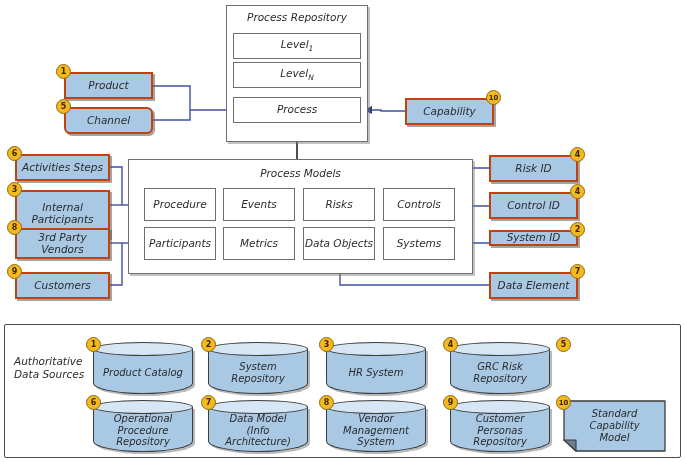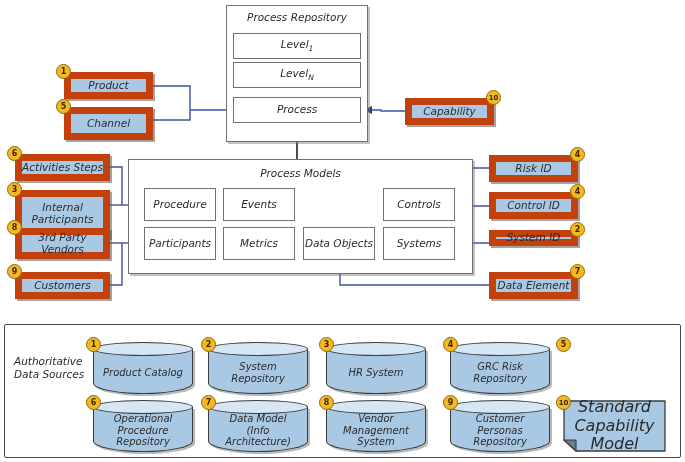--- a/index.html
+++ b/index.html
@@ -20,21 +20,21 @@
     position:absolute;
     box-sizing:border-box;
     display:flex;align-items:center;justify-content:center;
     text-align:center;
     font-style:italic;
     color:#2b2b2b;
     line-height:1.12;
   }
   .blue{
     background:#a8c8e4;
-    border:7px solid #c2410c;
+    border:2px solid #c2410c;
     box-shadow:2px 2px 0 rgba(90,90,90,.55);
     font-size:10.5px;
   }
   .white{
     background:#ffffff;
     border:1px solid #6f6f6f;
     font-size:10.5px;
   }
   .frame{
     position:absolute;
@@ -113,21 +113,21 @@
     text-align:center;
     font-style:italic;font-size:10px;color:#2b2b2b;
     line-height:1.18;
     z-index:3;
   }
   
   .note{position:absolute;width:100px;height:52px;}
   .note .lbl{
     position:absolute;left:0;right:0;top:0;bottom:0;
     display:flex;align-items:center;justify-content:center;
-    text-align:center;font-style:italic;font-size:16px;color:#2b2b2b;
+    text-align:center;font-style:italic;font-size:10px;color:#2b2b2b;
     line-height:1.18;z-index:3;
   }
   .sub{font-size:7.5px;vertical-align:sub;}
 </style>
 </head>
 <body>
 
 <div id="canvas">
 
   <svg class="wires" viewBox="0 0 685 462">
@@ -190,21 +190,21 @@
   </div>
   <div class="node white" style="left:233px;top:97px;width:128px;height:26px;">
     <span>Process</span>
   </div>
 
   <div class="node blue" style="left:64px;top:72px;width:89px;height:27px;">
     <span>Product</span>
   </div>
   <div class="badge" style="left:56px;top:64px;">1</div>
 
-  <div class="node blue" style="left:64px;top:107px;width:89px;height:33px;">
+  <div class="node blue" style="left:64px;top:107px;width:89px;height:27px;border-radius:6px;">
     <span>Channel</span>
   </div>
   <div class="badge" style="left:56px;top:99px;">5</div>
 
   <div class="node blue" style="left:405px;top:98px;width:89px;height:27px;">
     <span>Capability</span>
   </div>
   <div class="badge small" style="left:486px;top:90px;">10</div>
 
   <div class="node blue" style="left:15px;top:154px;width:95px;height:27px;">
@@ -228,20 +228,23 @@
   <div class="badge" style="left:7px;top:264px;">9</div>
 
   <div class="frame" style="left:128px;top:159px;width:345px;height:115px;"></div>
   <div class="frame-title" style="left:128px;top:167px;width:345px;">Process Models</div>
 
   <div class="node white" style="left:144px;top:188px;width:72px;height:33px;">
     <span>Procedure</span>
     </div>
   <div class="node white" style="left:223px;top:188px;width:72px;height:33px;">
     <span>Events</span>
+    </div>
+  <div class="node white" style="left:303px;top:188px;width:72px;height:33px;">
+    <span>Risks</span>
     </div>
   <div class="node white" style="left:383px;top:188px;width:72px;height:33px;">
     <span>Controls</span>
     </div>
 
   <div class="node white" style="left:144px;top:227px;width:72px;height:33px;">
     <span>Participants</span>
     </div>
   <div class="node white" style="left:223px;top:227px;width:72px;height:33px;">
     <span>Metrics</span>

